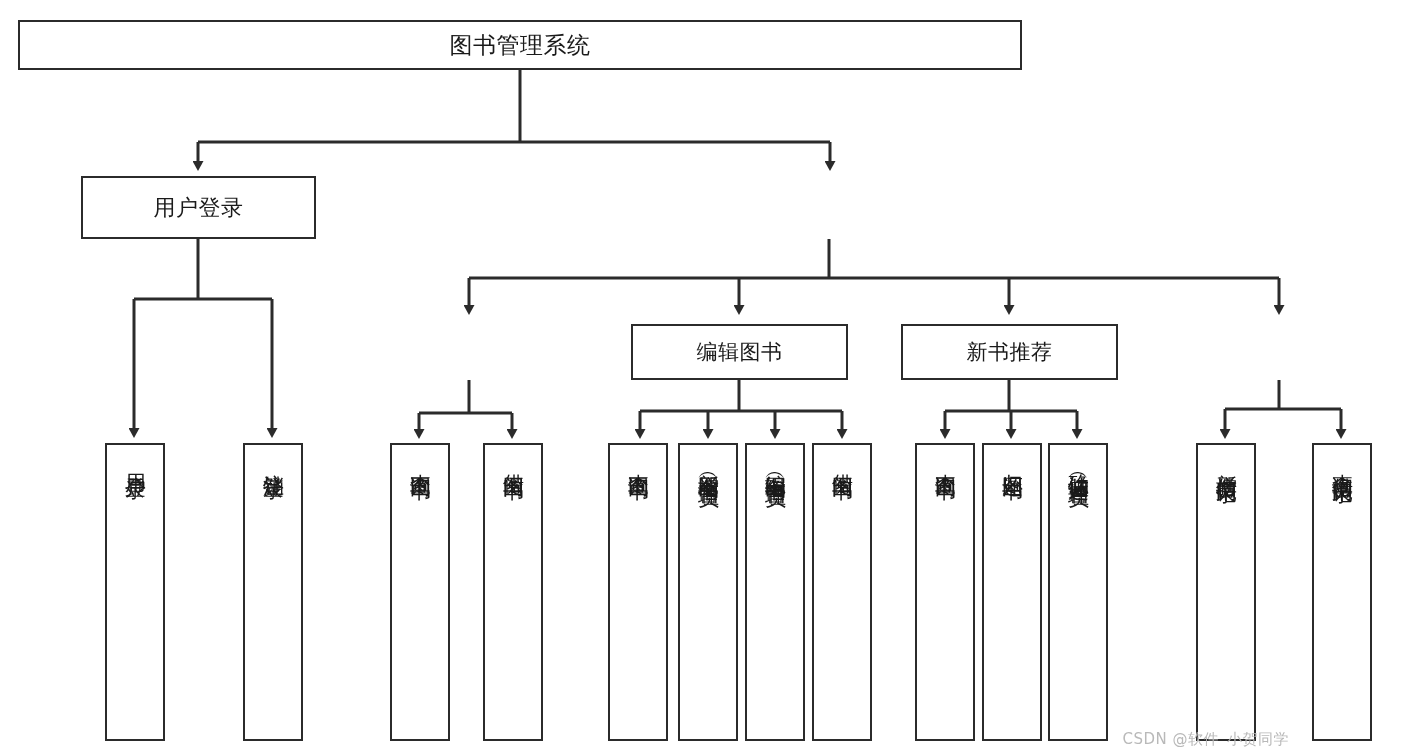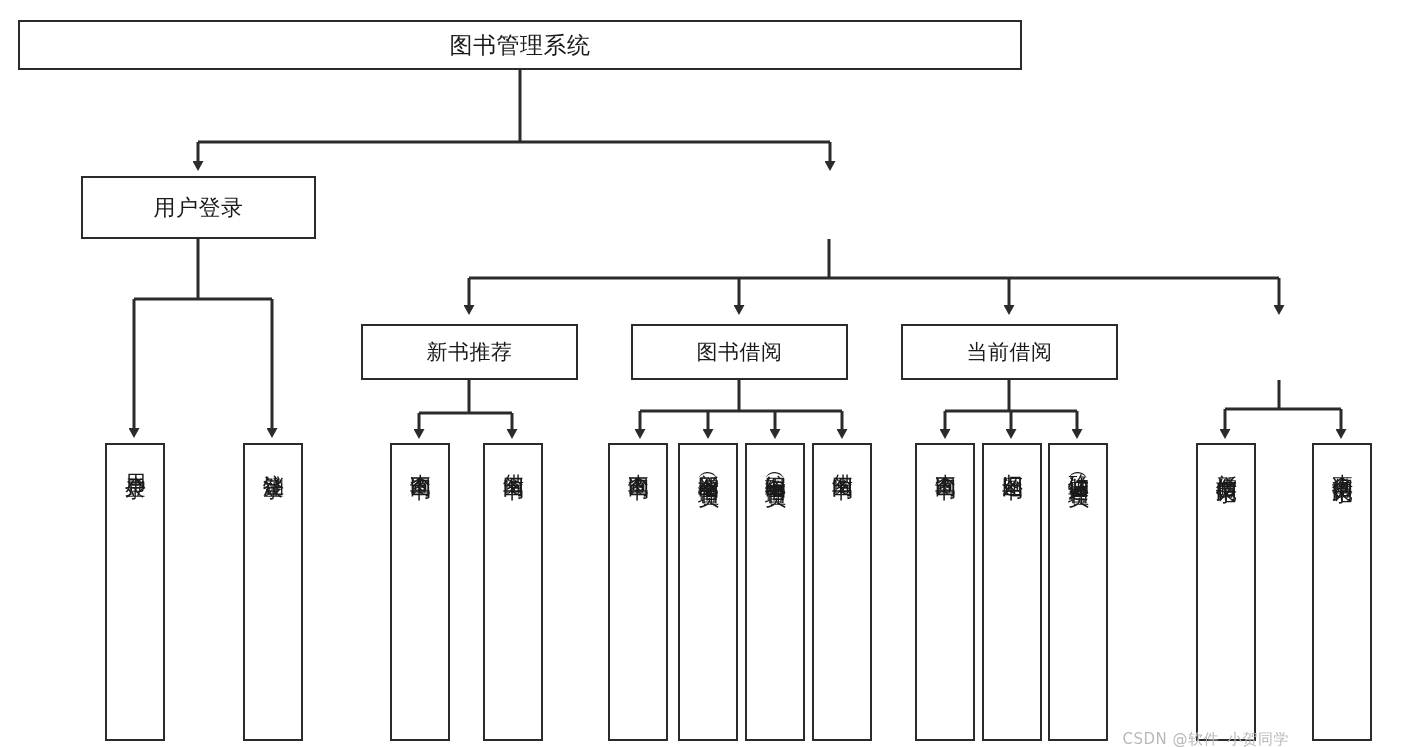--- a/index.html
+++ b/index.html
@@ -131,28 +131,25 @@
   </svg>
 
   <div class="node node-root" style="left:18px; top:14px; width:1004px; height:50px;">
     <span class="label">图书管理系统</span>
   </div>
 
   <div class="node node-l1" style="left:81px; top:170px; width:235px; height:63px;">
     <span class="label">用户登录</span>
   </div>
 
-  <div class="node node-l2" style="left:361px; top:318px; width:217px; height:56px;">
-    <span class="label">新书推荐</span>
-  </div>
   <div class="node node-l2" style="left:631px; top:318px; width:217px; height:56px;">
-    <span class="label">图书借阅</span>
+    <span class="label">编辑图书</span>
   </div>
   <div class="node node-l2" style="left:901px; top:318px; width:217px; height:56px;">
-    <span class="label">当前借阅</span>
+    <span class="label">新书推荐</span>
   </div>
 
   <div class="node node-leaf" style="left:105px; top:437px; width:60px; height:298px;">
     <span class="label">用户登录</span>
   </div>
   <div class="node node-leaf" style="left:243px; top:437px; width:60px; height:298px;">
     <span class="label">注销登录</span>
   </div>
 
   <div class="node node-leaf" style="left:390px; top:437px; width:60px; height:298px;">

